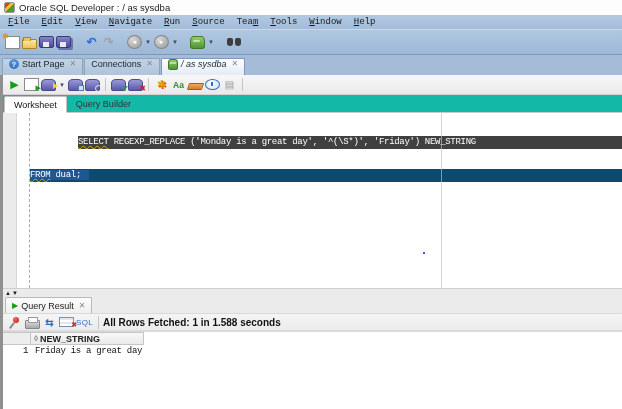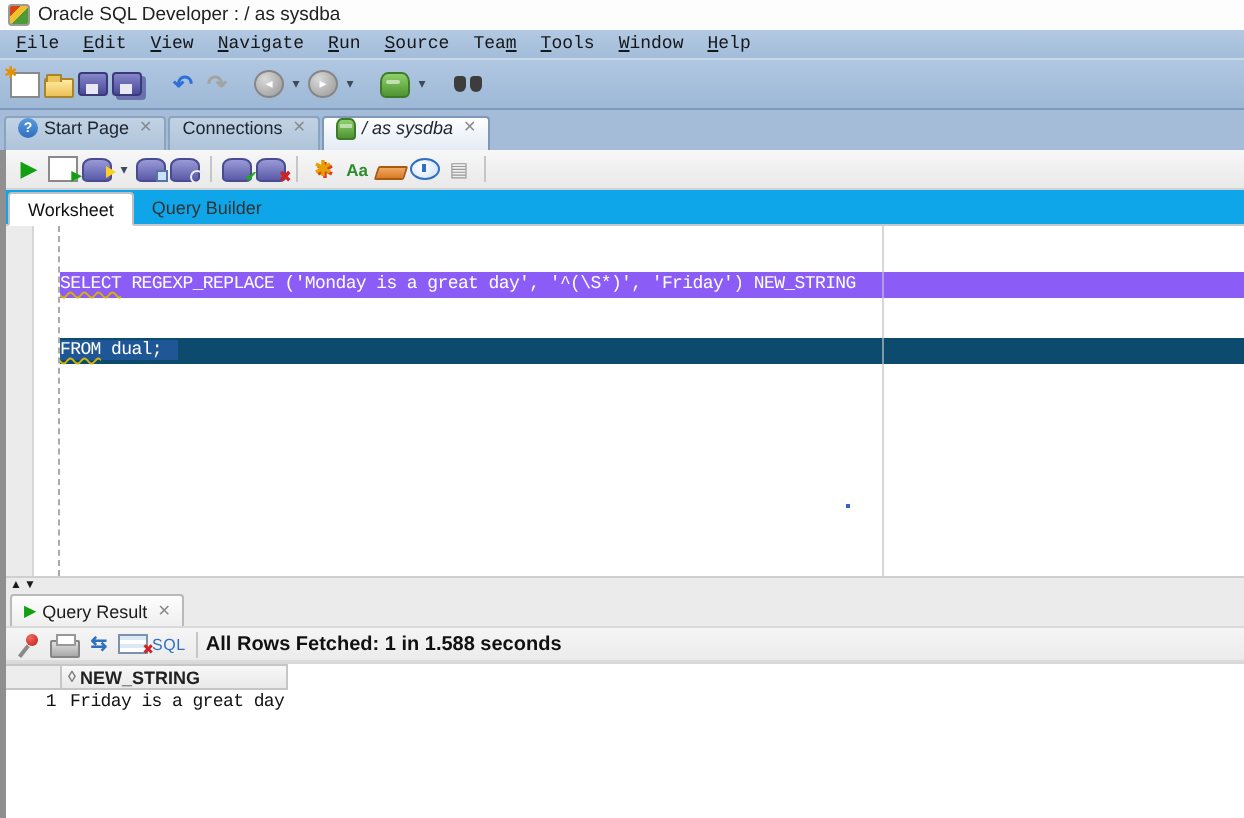--- a/index.html
+++ b/index.html
@@ -89,33 +89,33 @@
   .i-unshared-worksheet-icon { color: #e8a000; font-size: 11px; text-shadow: 1px 1px 0 #d84315; }
   .i-case-toggle-icon { font-size: 8.5px; font-weight: bold; color: #2e8b2e; }
   .i-clear-icon { width: 11px; height: 7px; margin-top: 4px; background: linear-gradient(#f0a860, #d97b28);
     border: 1px solid #a85a10; border-radius: 1px; transform: skewX(-18deg); }
   .i-history-icon { width: 11px; height: 11px; border-radius: 50%; background: radial-gradient(circle at 40% 35%, #ffffff, #cfe0f8);
     border: 1.5px solid #2f6fbf; }
   .i-history-icon::after { content: ""; position: absolute; left: 5px; top: 2px; width: 1.5px; height: 4px; background: #2f6fbf; }
   .i-disabled-tool-icon { color: #9a9a9a; font-size: 10px; }
 
   
-  .wstabs { height: 18px; background: #0ea5e9; border-bottom: 1px solid #c9c9c9; display: flex; align-items: flex-end;
+  .wstabs { height: 18px; background: #14b8a6; border-bottom: 1px solid #c9c9c9; display: flex; align-items: flex-end;
     padding-left: 1px; flex: 0 0 auto; font-size: 9px; }
   .wtab { padding: 0 9px; height: 17px; display: inline-flex; align-items: center; color: #333; cursor: default; }
   .wtab.active { background: #fff; border: 1px solid #c0c0c0; border-bottom: 1px solid #fff; margin-bottom: -1px; border-radius: 2px 2px 0 0; color: #111; }
 
   
   .editor { height: 175px; display: flex; position: relative; background: #fff; flex: 0 0 auto; min-height: 0; }
   .rail { width: 14px; background: #ebebeb; border-right: 1px solid #d6d6d6; flex: 0 0 auto; }
   .gutter { width: 13px; background: #fff; border-right: 1px dashed #aaa; flex: 0 0 auto; }
   .code { flex: 1 1 auto; padding-top: 3px; font-family: "Liberation Mono", monospace; font-size: 9px; letter-spacing: -0.3px;
     white-space: pre; position: relative; cursor: text; }
   .cline { height: 13px; line-height: 13px; }
-  .cline.sel { background: #8b5cf6; color: #fff; }
+  .cline.sel { background: #404040; color: #fff; margin-left: 48px; }
   .cline.cur { background: #0c4a6e; }
   .cline.cur .seltext { background: #1f5796; color: #fff; padding-right: 8px; }
   .squig { text-decoration: underline; text-decoration-style: wavy; text-decoration-color: #d8b200; text-decoration-thickness: 1px; }
   .margin-line { position: absolute; top: 0; bottom: 0; left: 438px; width: 1px; background: rgba(190,195,200,.65); }
   .blue-dot { position: absolute; left: 420px; top: 139px; width: 2px; height: 2px; background: #3a5fd0; }
 
   
   .splitter { height: 8px; background: #ebebeb; border-top: 1px solid #cfcfcf; position: relative; flex: 0 0 auto; cursor: row-resize; }
   .split-btn { position: absolute; left: 2px; top: 0; font-size: 6px; letter-spacing: 1px; color: #1a1a1a; line-height: 8px; }
   .split-btn::before { content: "▲▼"; }

